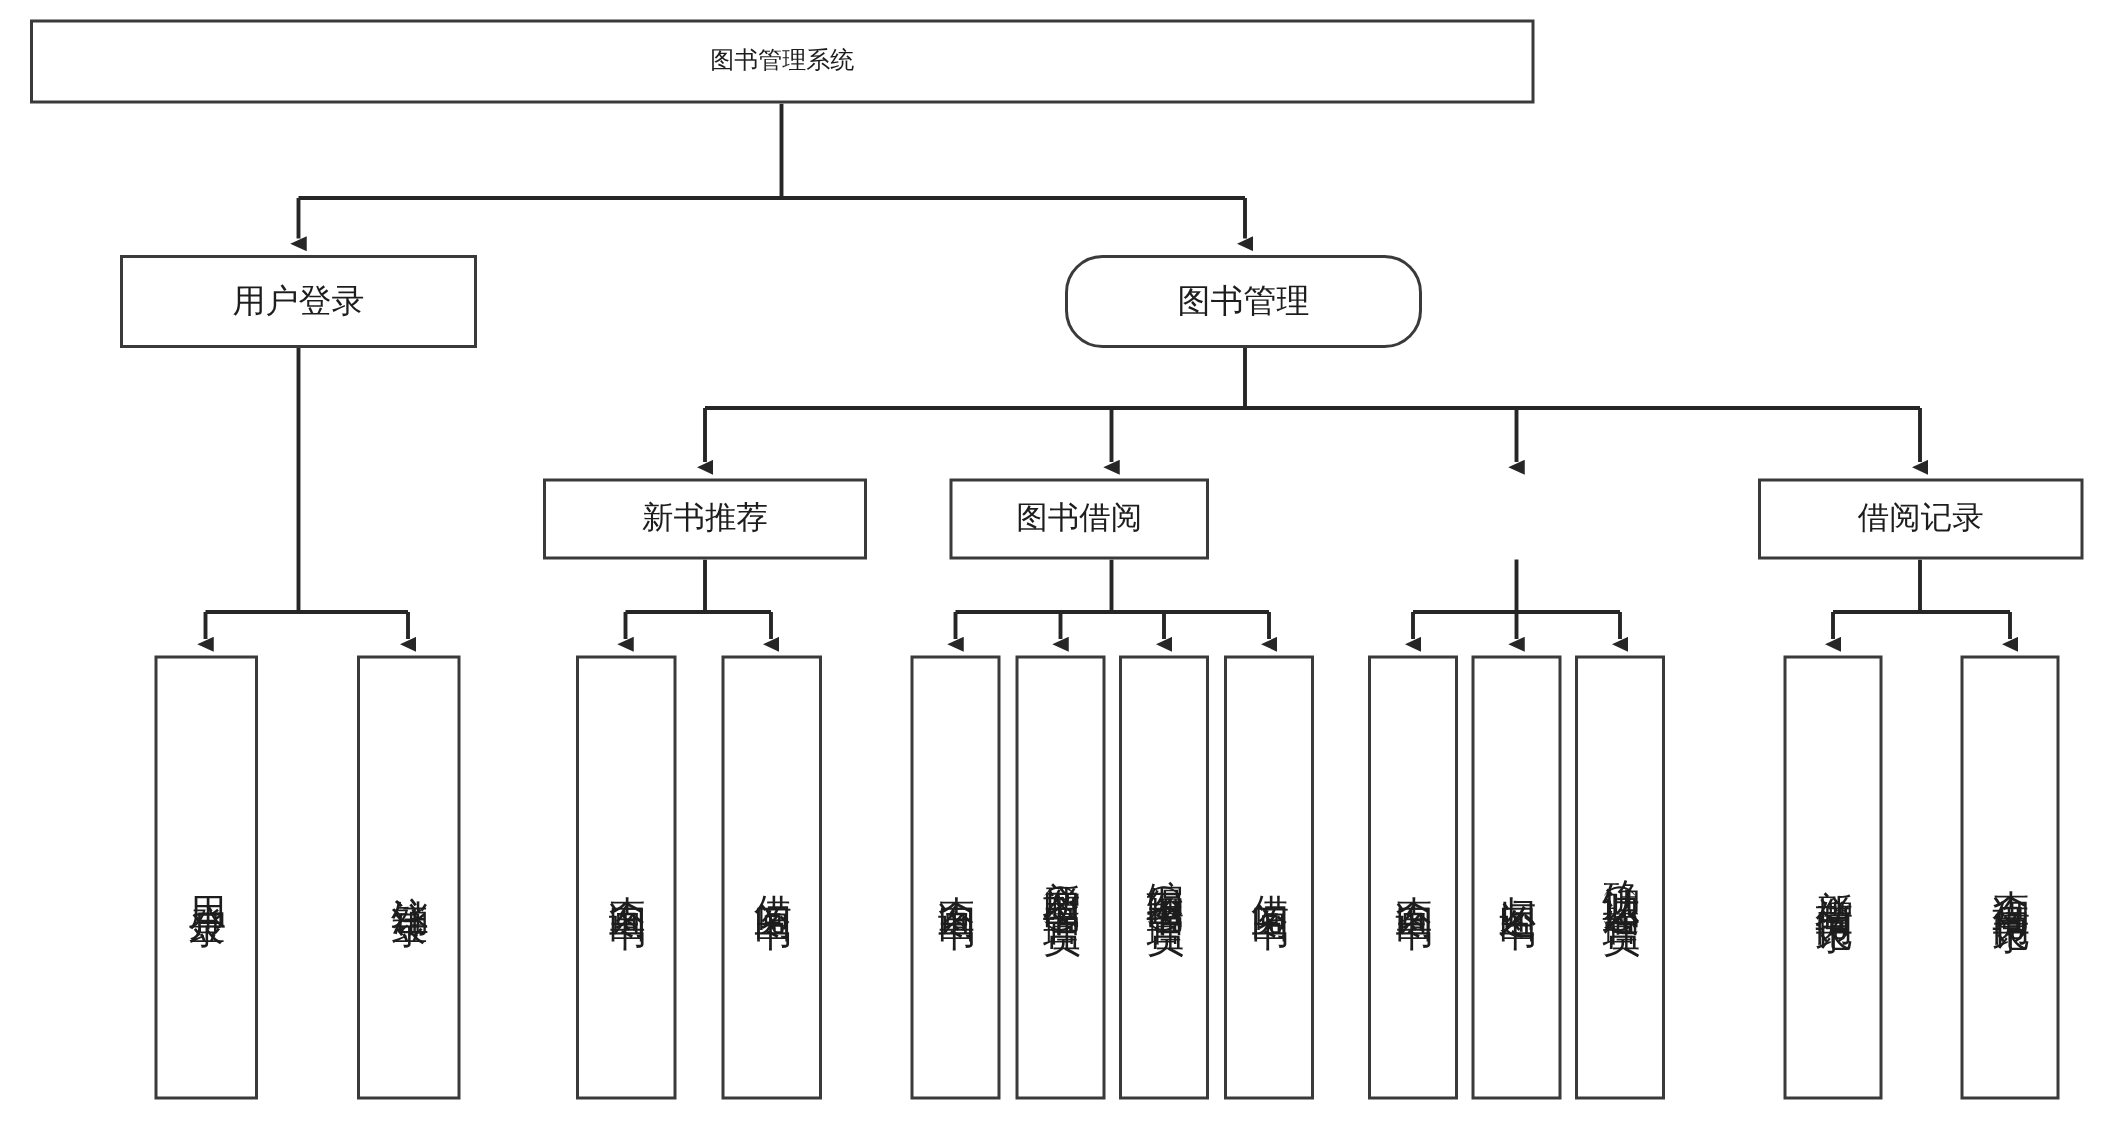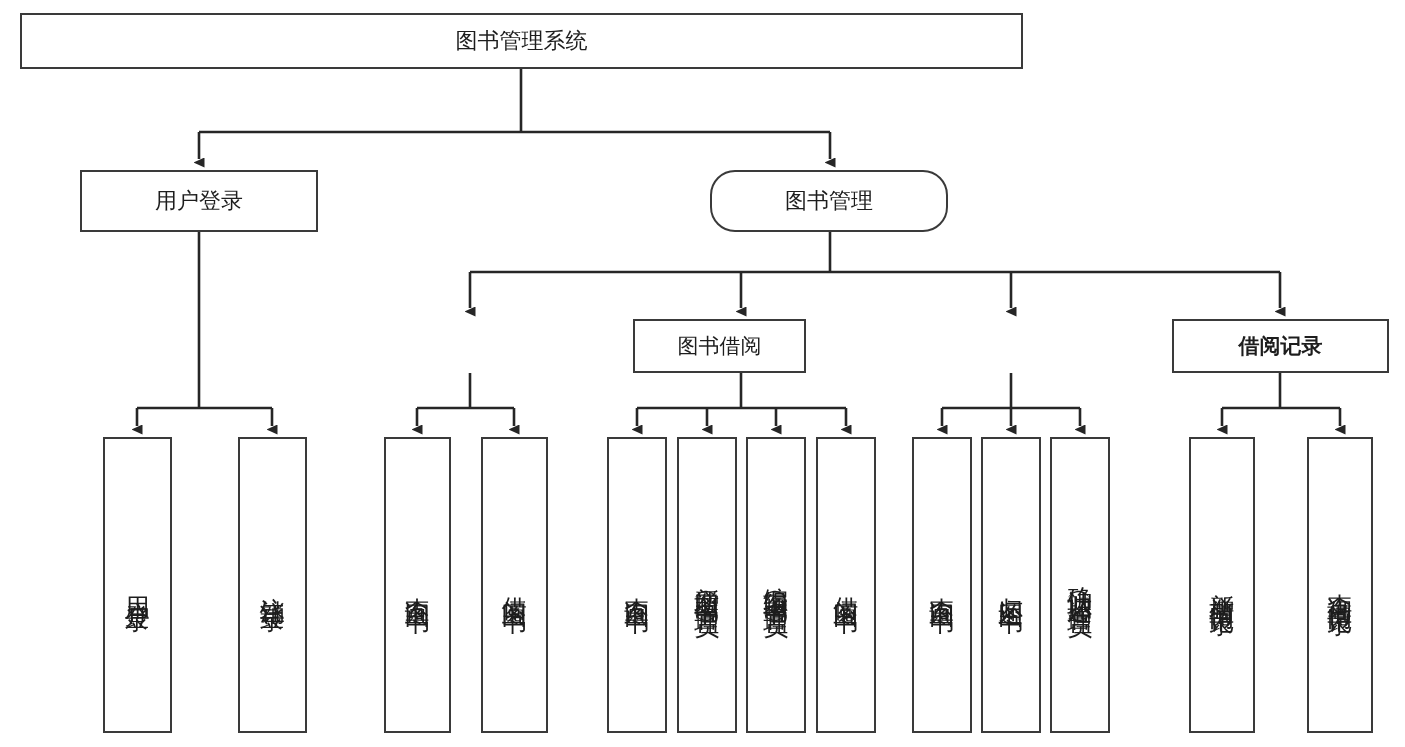--- a/index.html
+++ b/index.html
@@ -27,35 +27,35 @@
   }
   .node .lbl{
     display:block;
     text-align:center;
     line-height:1.18;
     white-space:nowrap;
   }
 
   
   .n-root{left:20px;top:13px;width:1003px;height:56px;}
-  .n-root .lbl{font-size:22px;}
+  .n-root .lbl{font-size:16px;}
 
   
   .lvl2{height:54px;}
   .lvl2 .lbl{font-size:21px;}
 
   .n-login{left:80px;top:170px;width:238px;height:62px;}
   .n-login .lbl{font-size:22px;}
   .n-books{left:710px;top:170px;width:238px;height:62px;border-radius:25px;}
   .n-books .lbl{font-size:22px;}
 
   .n-new   {left:362px; top:319px; width:216px;}
   .n-borrow{left:633px; top:319px; width:173px;}
   .n-cur   {left:903px; top:319px; width:217px;}
-  .n-rec   {left:1172px;top:319px; width:217px;font-weight:bold;}
+  .n-rec   {left:1172px;top:319px; width:217px;}
 
   
   .leaf{
     top:437px;height:296px;
     writing-mode:vertical-rl;
     text-orientation:upright;
   }
   .leaf .lbl{
     font-size:25px;
     line-height:1.30;
@@ -134,20 +134,23 @@
     <span class="lbl">图书管理系统</span>
   </div>
 
   <div class="node n-login">
     <span class="lbl">用户登录</span>
   </div>
   <div class="node n-books">
     <span class="lbl">图书管理</span>
   </div>
 
+  <div class="node lvl2 n-new">
+    <span class="lbl">新书推荐</span>
+  </div>
   <div class="node lvl2 n-borrow">
     <span class="lbl">图书借阅</span>
   </div>
   <div class="node lvl2 n-rec">
     <span class="lbl">借阅记录</span>
   </div>
 
   <div class="node leaf" style="left:103px;width:69px;">
     <span class="lbl">用户登录</span>
   </div>

